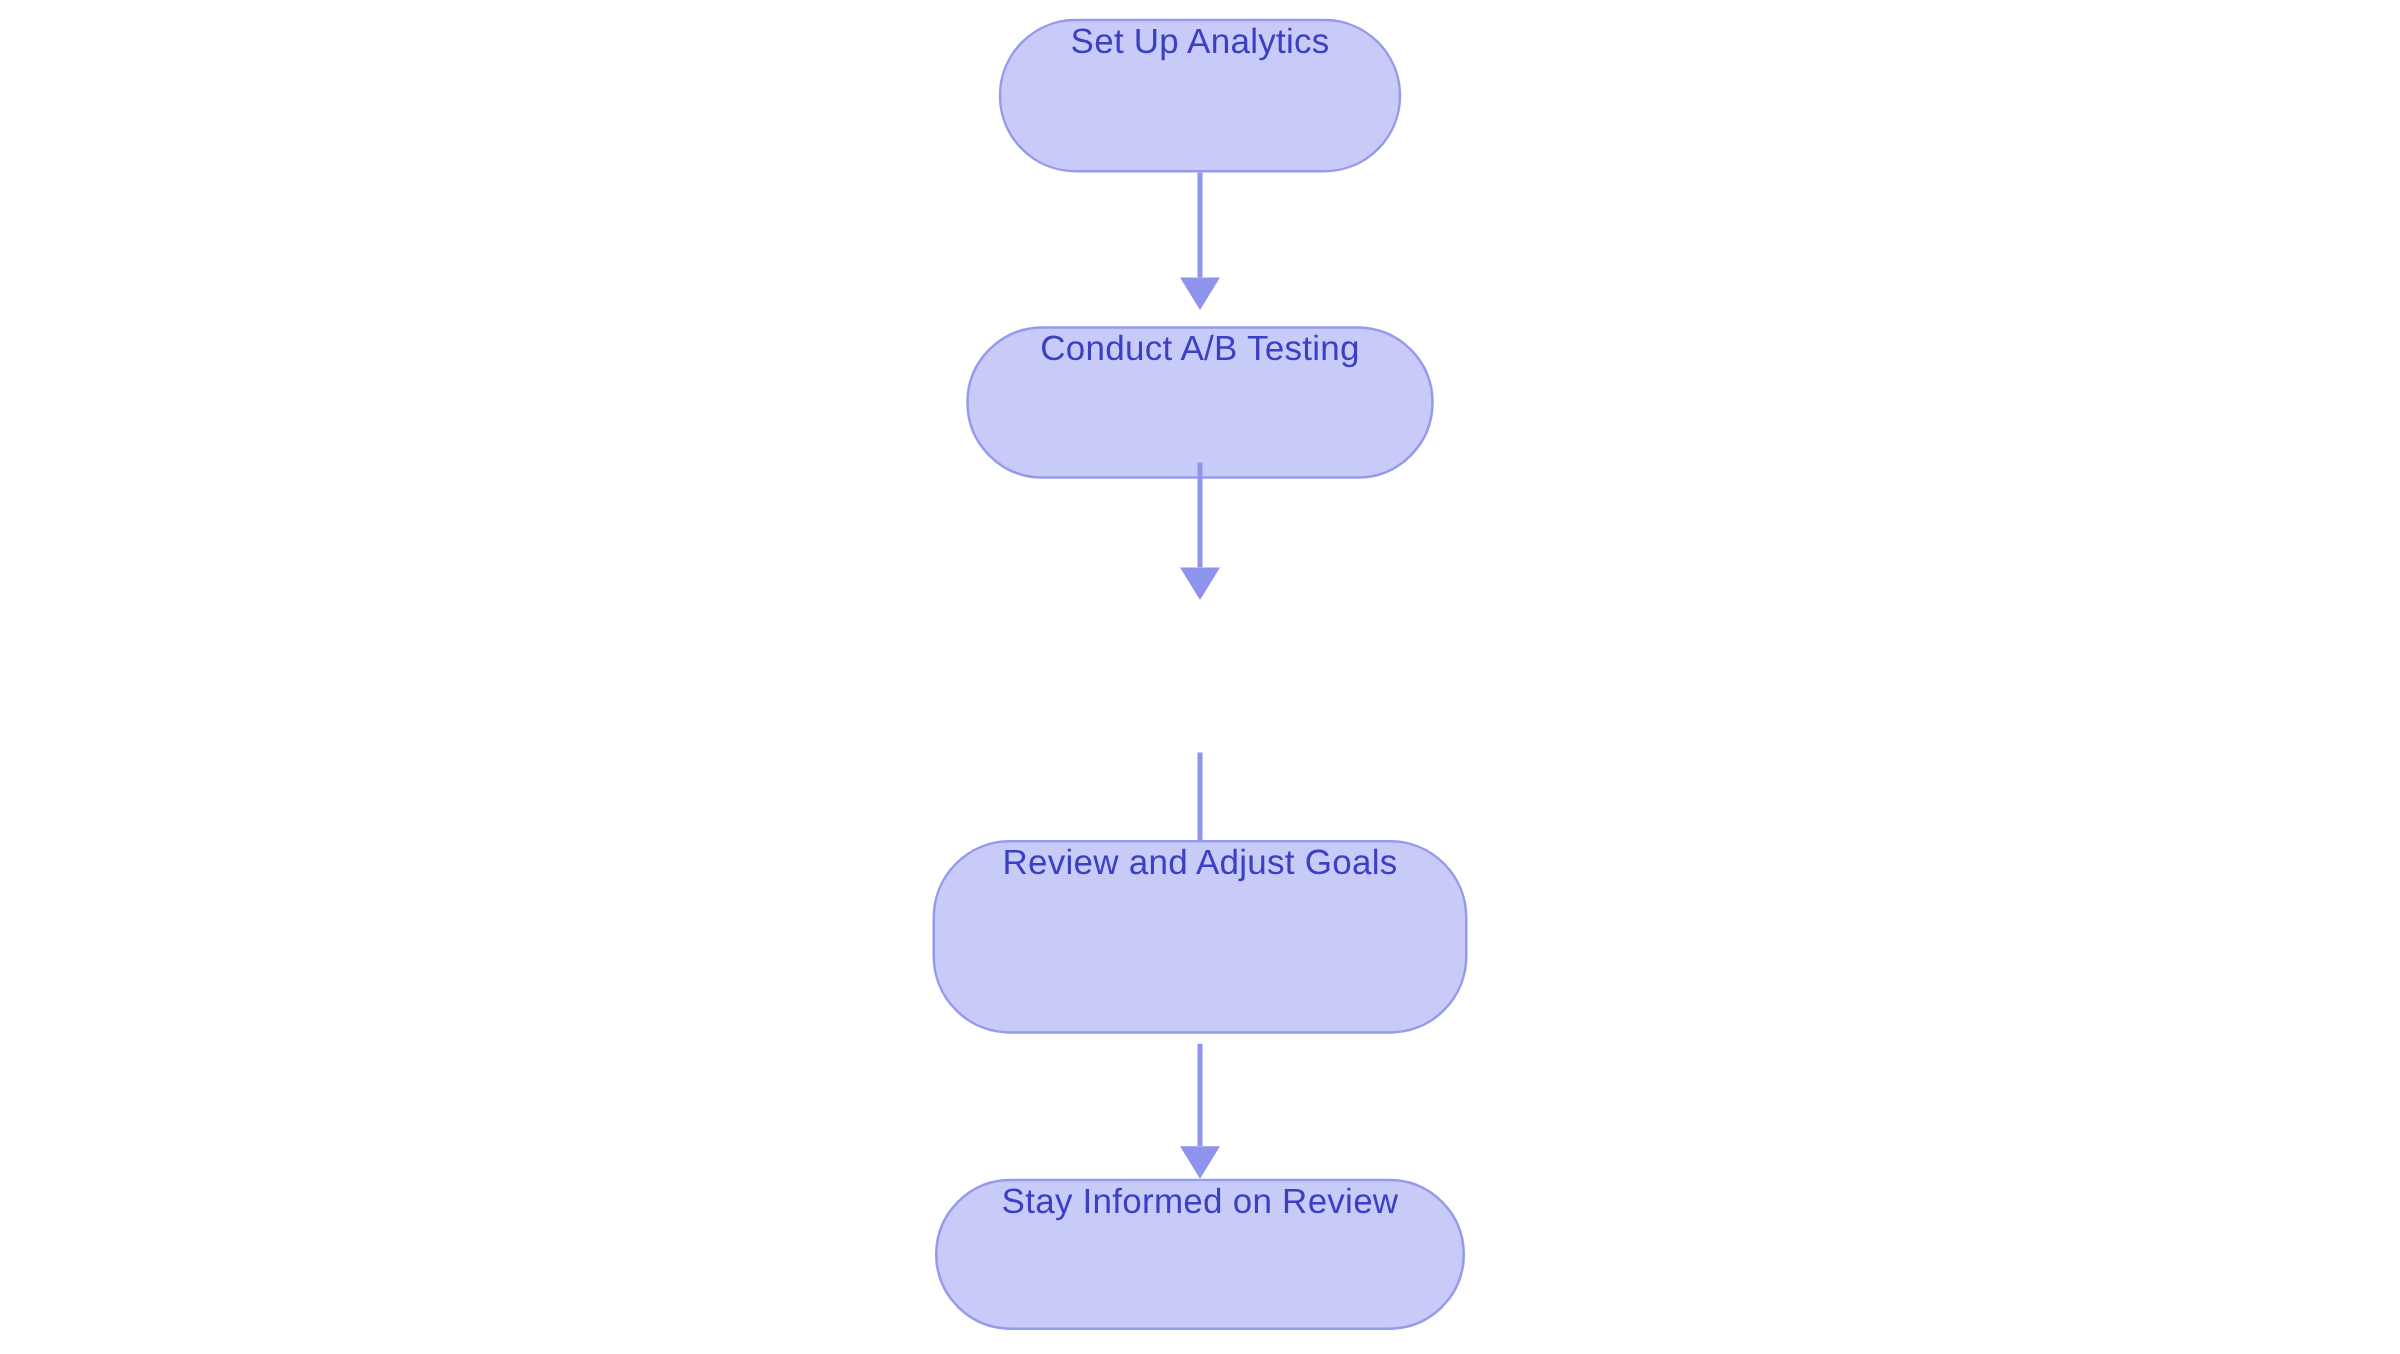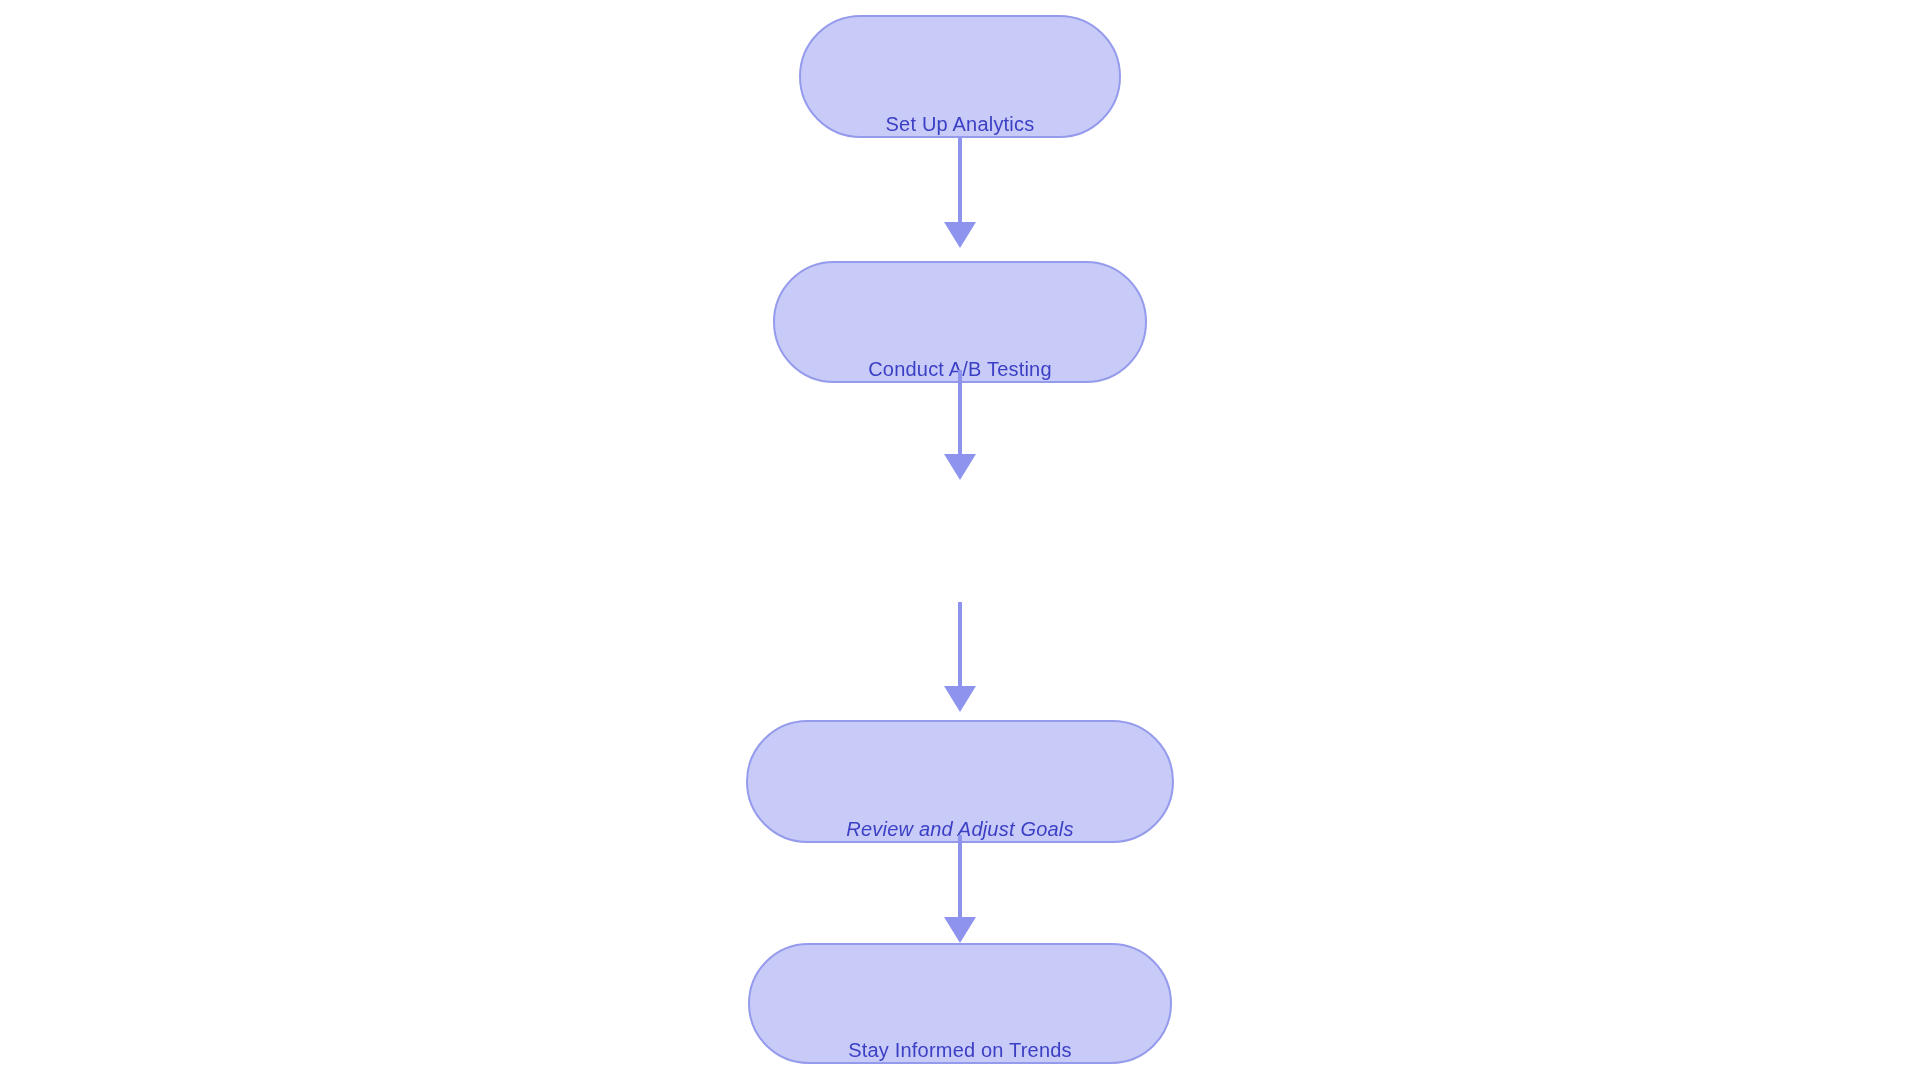--- a/index.html
+++ b/index.html
@@ -11,36 +11,36 @@
     position: relative;
     width: 1920px;
     height: 1083px;
     background: #ffffff;
     overflow: hidden;
     font-family: "Liberation Sans", sans-serif;
   }
   .node {
     position: absolute;
     display: flex;
-    align-items: flex-end;
+    align-items: flex-start;
     justify-content: center;
     background: #c8cbf8;
     border: 2px solid #959bec;
     border-radius: 62px;
     color: #3b3fc4;
-    font-size: 20px;
+    font-size: 28px;
     letter-spacing: 0.2px;
     box-sizing: border-box;
     text-align: center;
     white-space: nowrap;
   }
   .n1 { left: 799px; top: 15px;  width: 322px; height: 123px; }
   .n2 { left: 773px; top: 248px; width: 374px; height: 122px; margin-top: 13px; }
   .n3 { left: 765px; top: 480px; width: 390px; height: 122px; }
-  .n4 { left: 746px; top: 720px; width: 428px; height: 123px; font-style: italic; }
+  .n4 { left: 746px; top: 672px; width: 428px; height: 155px; }
   .n5 { left: 748px; top: 943px; width: 424px; height: 121px; }
 
   .connector {
     position: absolute;
     left: 944px;           
     width: 32px;
     display: flex;
     flex-direction: column;
     align-items: center;
   }
@@ -93,16 +93,16 @@
   <div class="node n4">
     <span>Review and Adjust Goals</span>
   </div>
 
   <div class="connector c4">
     <div class="line"></div>
     <div class="head"></div>
   </div>
 
   <div class="node n5">
-    <span>Stay Informed on Trends</span>
+    <span>Stay Informed on Review</span>
   </div>
 
 </div>
 
 </body></html>

